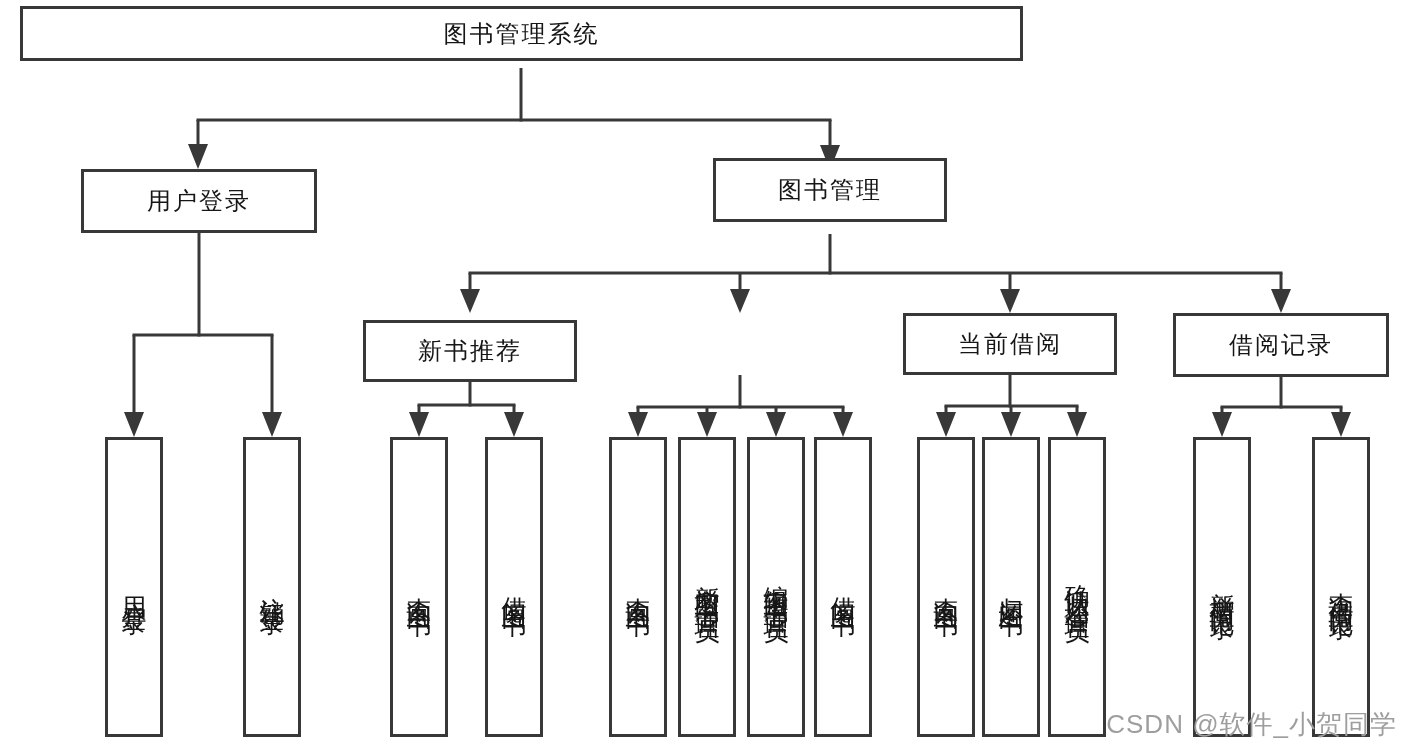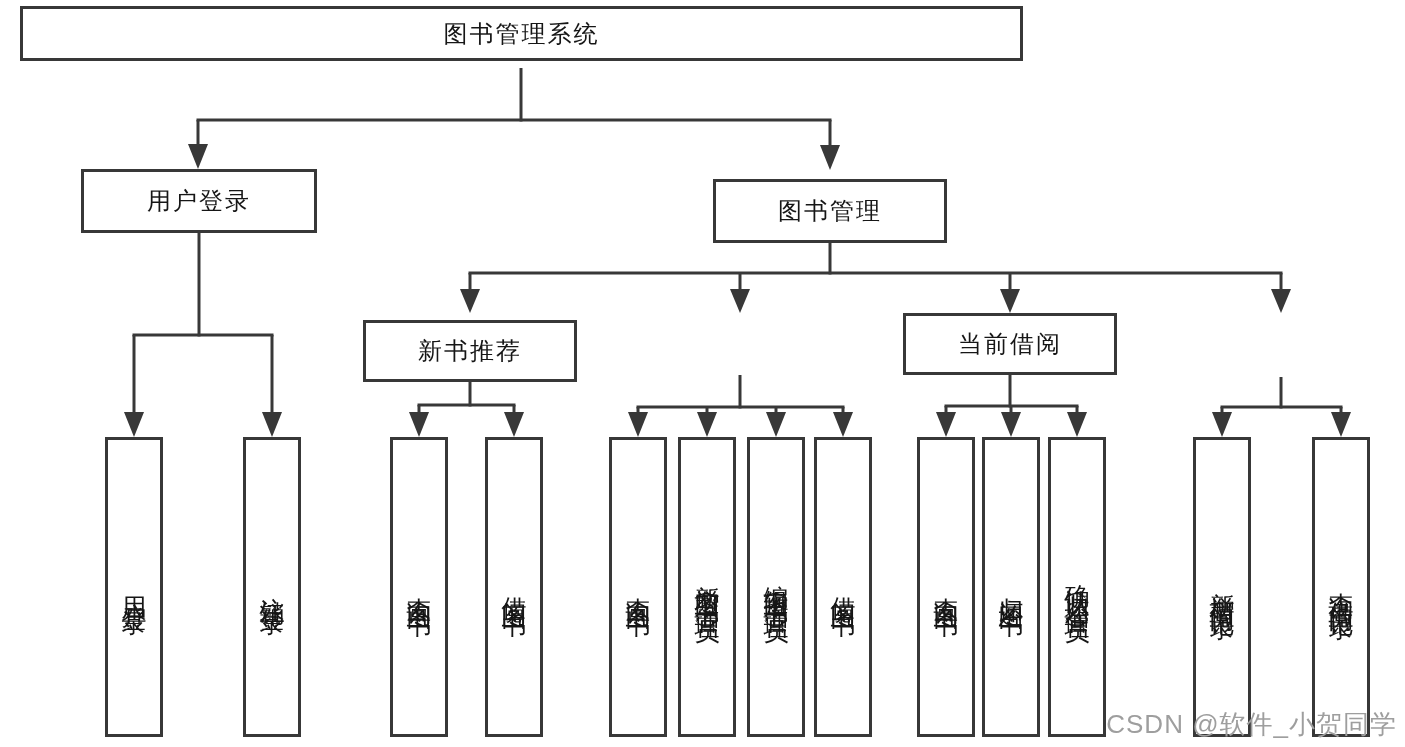--- a/index.html
+++ b/index.html
@@ -138,30 +138,33 @@
     <polygon points="1331,412 1351,412 1341,437"></polygon>
   </svg>
 
   <div class="box hbox" style="left:20px; top:6px; width:1003px; height:55px;">
     <span>图书管理系统</span>
   </div>
 
   <div class="box hbox" style="left:81px; top:169px; width:236px; height:64px;">
     <span>用户登录</span>
   </div>
-  <div class="box hbox" style="left:713px; top:179px; width:234px; height:64px;">
+  <div class="box hbox" style="left:713px; top:158px; width:234px; height:64px;">
     <span>图书管理</span>
   </div>
 
   <div class="box hbox" style="left:363px; top:320px; width:214px; height:62px;">
     <span>新书推荐</span>
   </div>
   <div class="box hbox" style="left:903px; top:313px; width:214px; height:62px;">
     <span>当前借阅</span>
   </div>
+  <div class="box hbox" style="left:1173px; top:313px; width:216px; height:64px;">
+    <span>借阅记录</span>
+  </div>
 
   <div class="box leaf" style="left:105px;">
     <span>用户登录</span>
   </div>
   <div class="box leaf" style="left:243px;">
     <span>注销登录</span>
   </div>
 
   <div class="box leaf" style="left:390px;">
     <span>查询图书</span>

